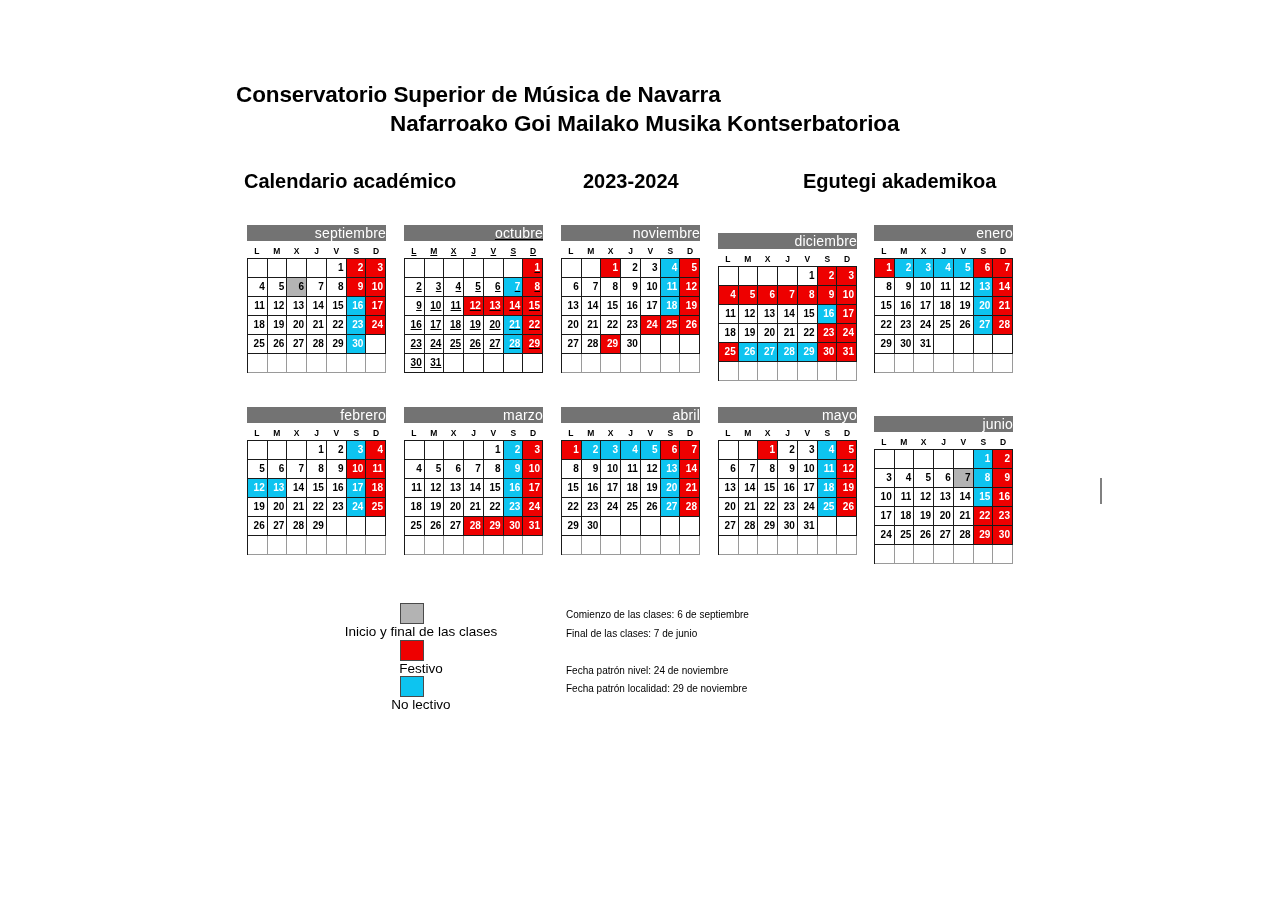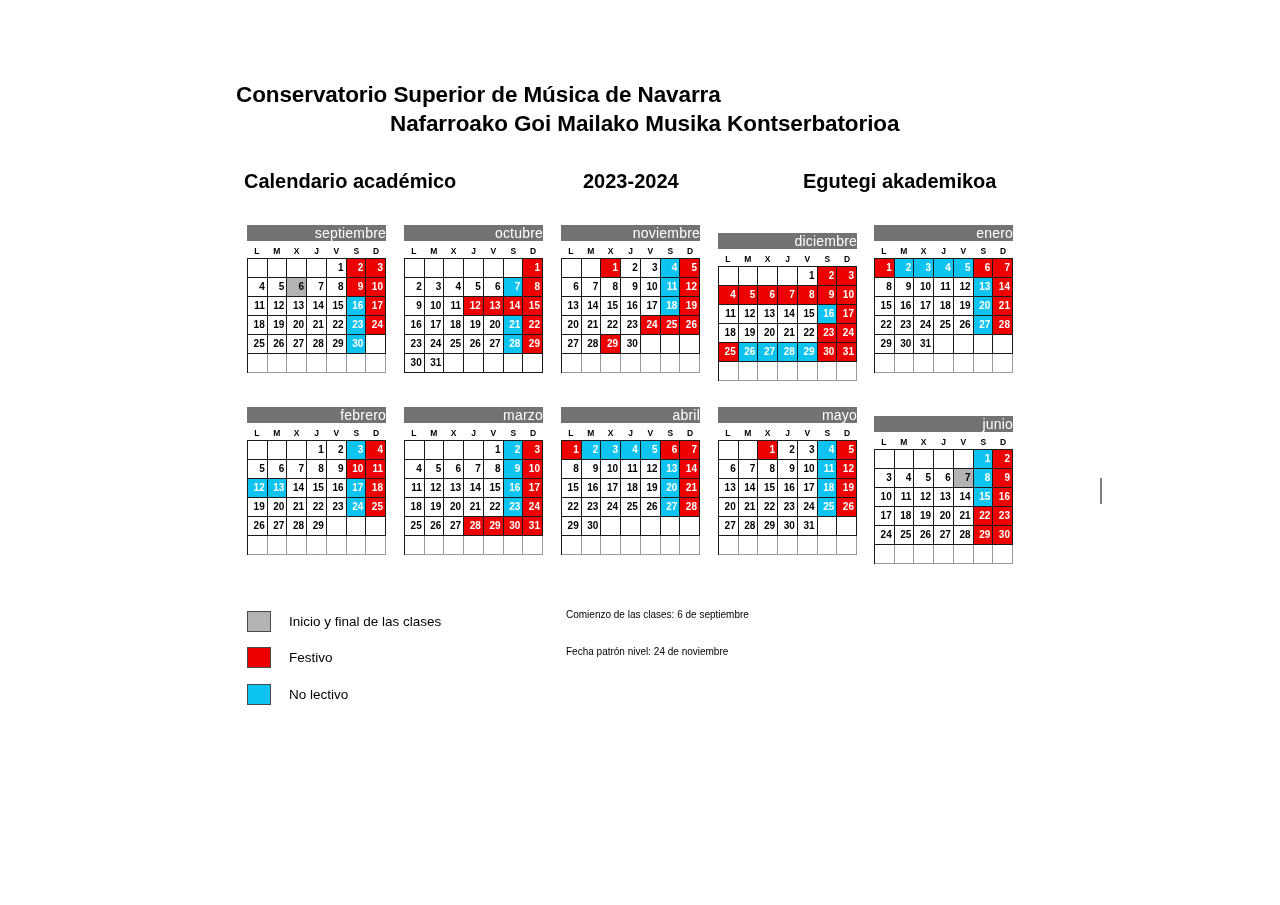--- a/index.html
+++ b/index.html
@@ -117,20 +117,21 @@
   #legend {
     position: absolute;
     left: 247px;
     top: 603px;
     width: 330px;
   }
   .legend-row {
     display: flex;
     align-items: center;
     height: 36.5px;
+    flex-direction: column;
   }
   .swatch {
     width: 24px;
     height: 21px;
     border: 1.3px solid #4a4a4a;
     box-sizing: border-box;
     flex: 0 0 auto;
   }
   .swatch.s-bound { background: #b3b3b3; }
   .swatch.s-non { background: #0dc4f0; }
@@ -225,21 +226,21 @@
         <div class="cell blank"></div>
         <div class="cell blank pad"></div>
         <div class="cell blank pad"></div>
         <div class="cell blank pad"></div>
         <div class="cell blank pad"></div>
         <div class="cell blank pad"></div>
         <div class="cell blank pad"></div>
         <div class="cell blank pad"></div>
       </div>
     </div>
-    <div class="cal" style="left: 404px; top: 225px;">
+    <div class="cal" style="left: 404px; top: 225px; text-decoration: underline;">
       <div class="cal-head">octubre</div>
       <div class="cal-dow">
         <div>L</div>
         <div>M</div>
         <div>X</div>
         <div>J</div>
         <div>V</div>
         <div>S</div>
         <div>D</div>
       </div>
@@ -748,17 +749,19 @@
       <div class="legend-label">Festivo</div>
     </div>
     <div class="legend-row">
       <div class="swatch s-non"></div>
       <div class="legend-label">No lectivo</div>
     </div>
   </div>
 
 <div id="notes">
   <div class="note-line">Comienzo de las clases: 6 de septiembre</div>
+  <div class="note-line">Final de las clases: 7 de junio</div>
   <div class="note-gap"></div>
   <div class="note-line">Fecha patrón nivel: 24 de noviembre</div>
+  <div class="note-line">Fecha patrón localidad: 29 de noviembre</div>
 </div>
 
 <div id="caret"></div>
 
 </body></html>

